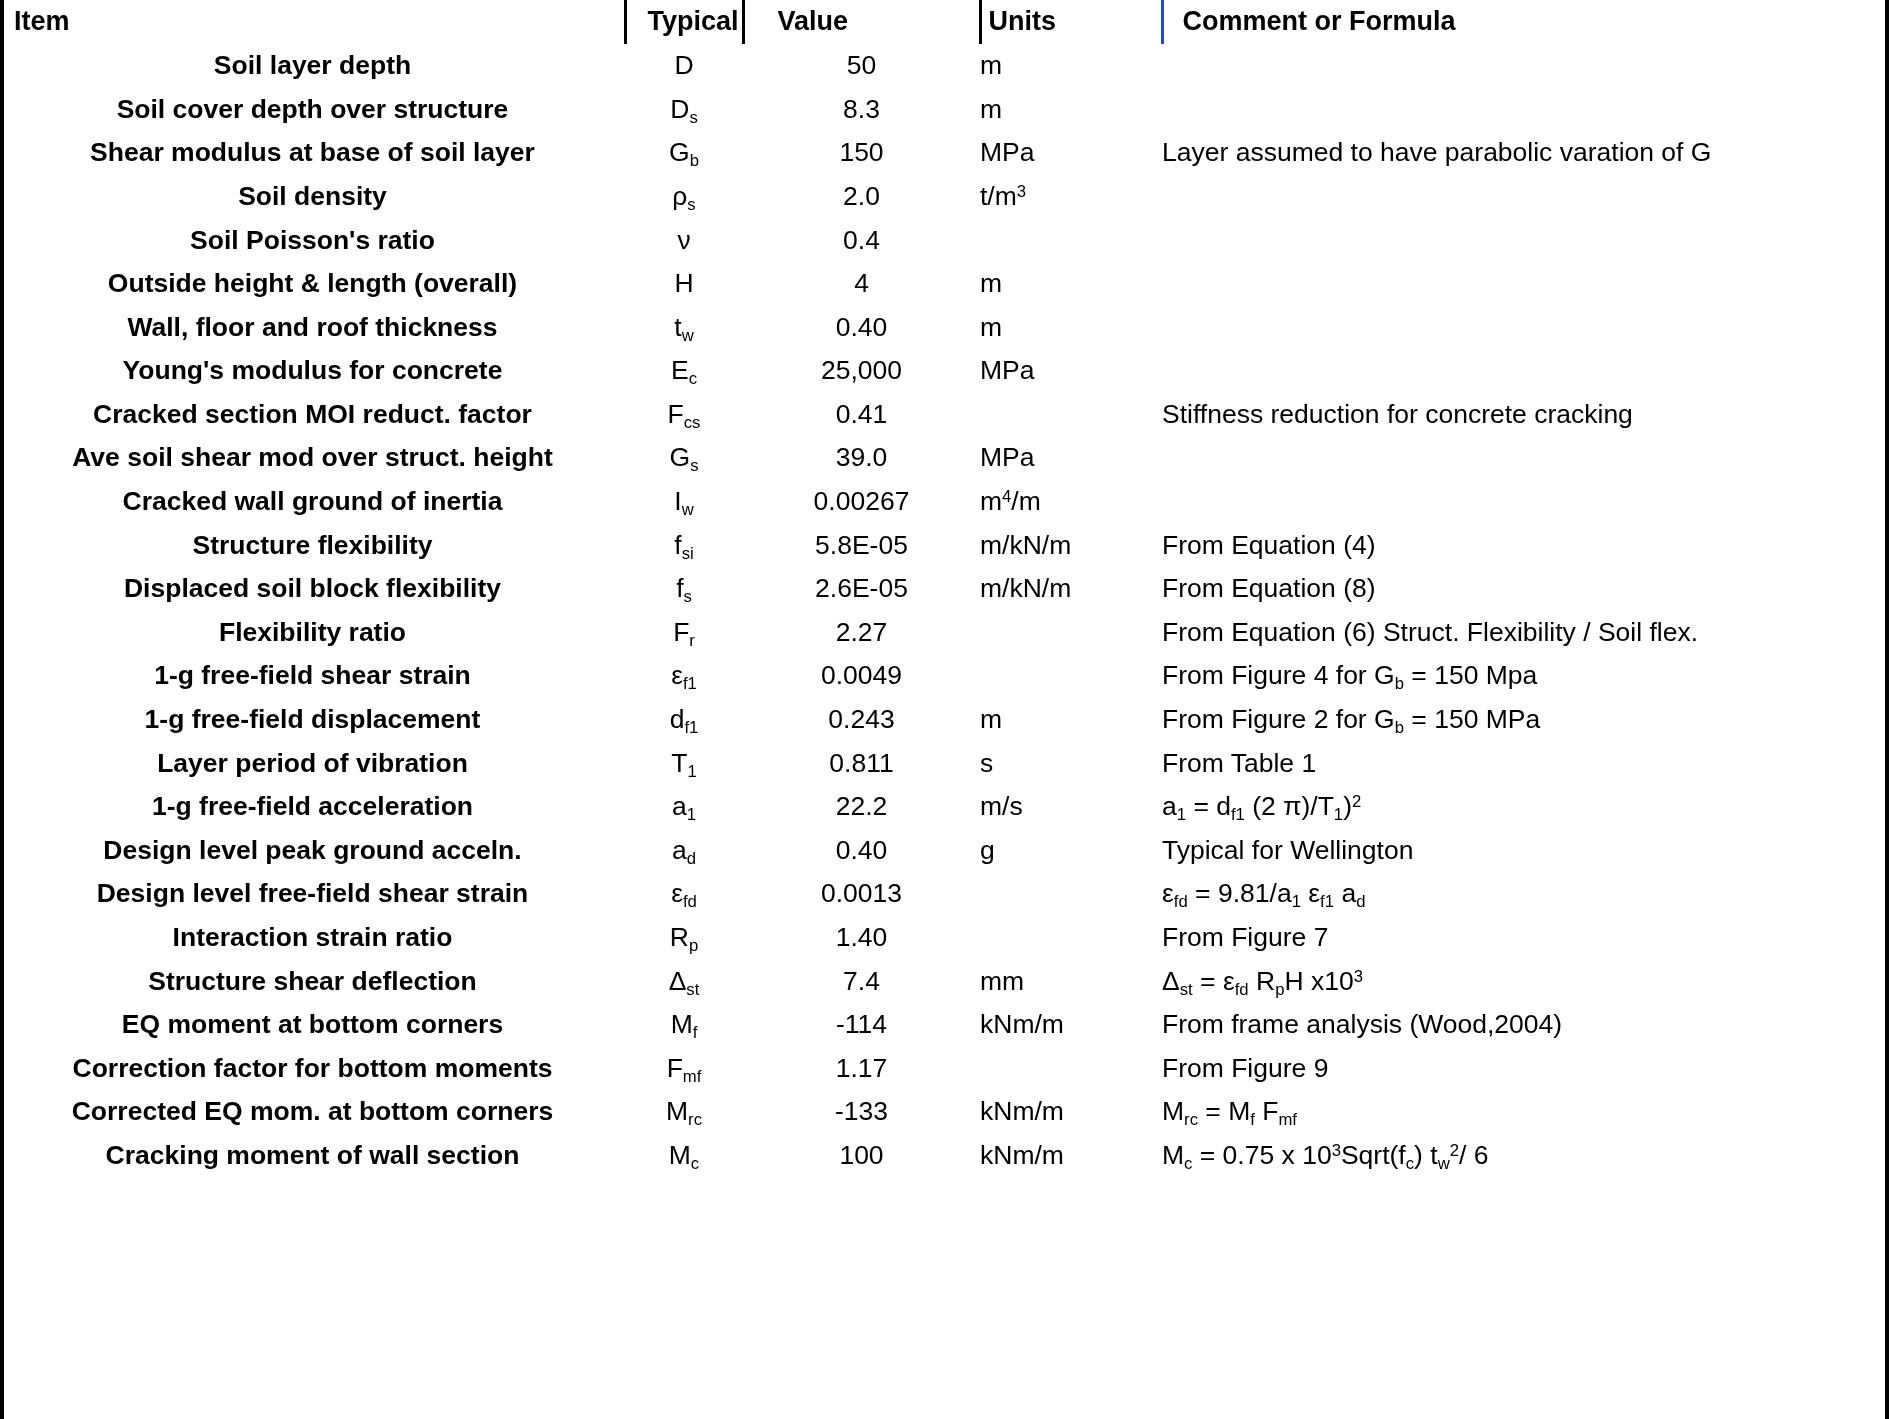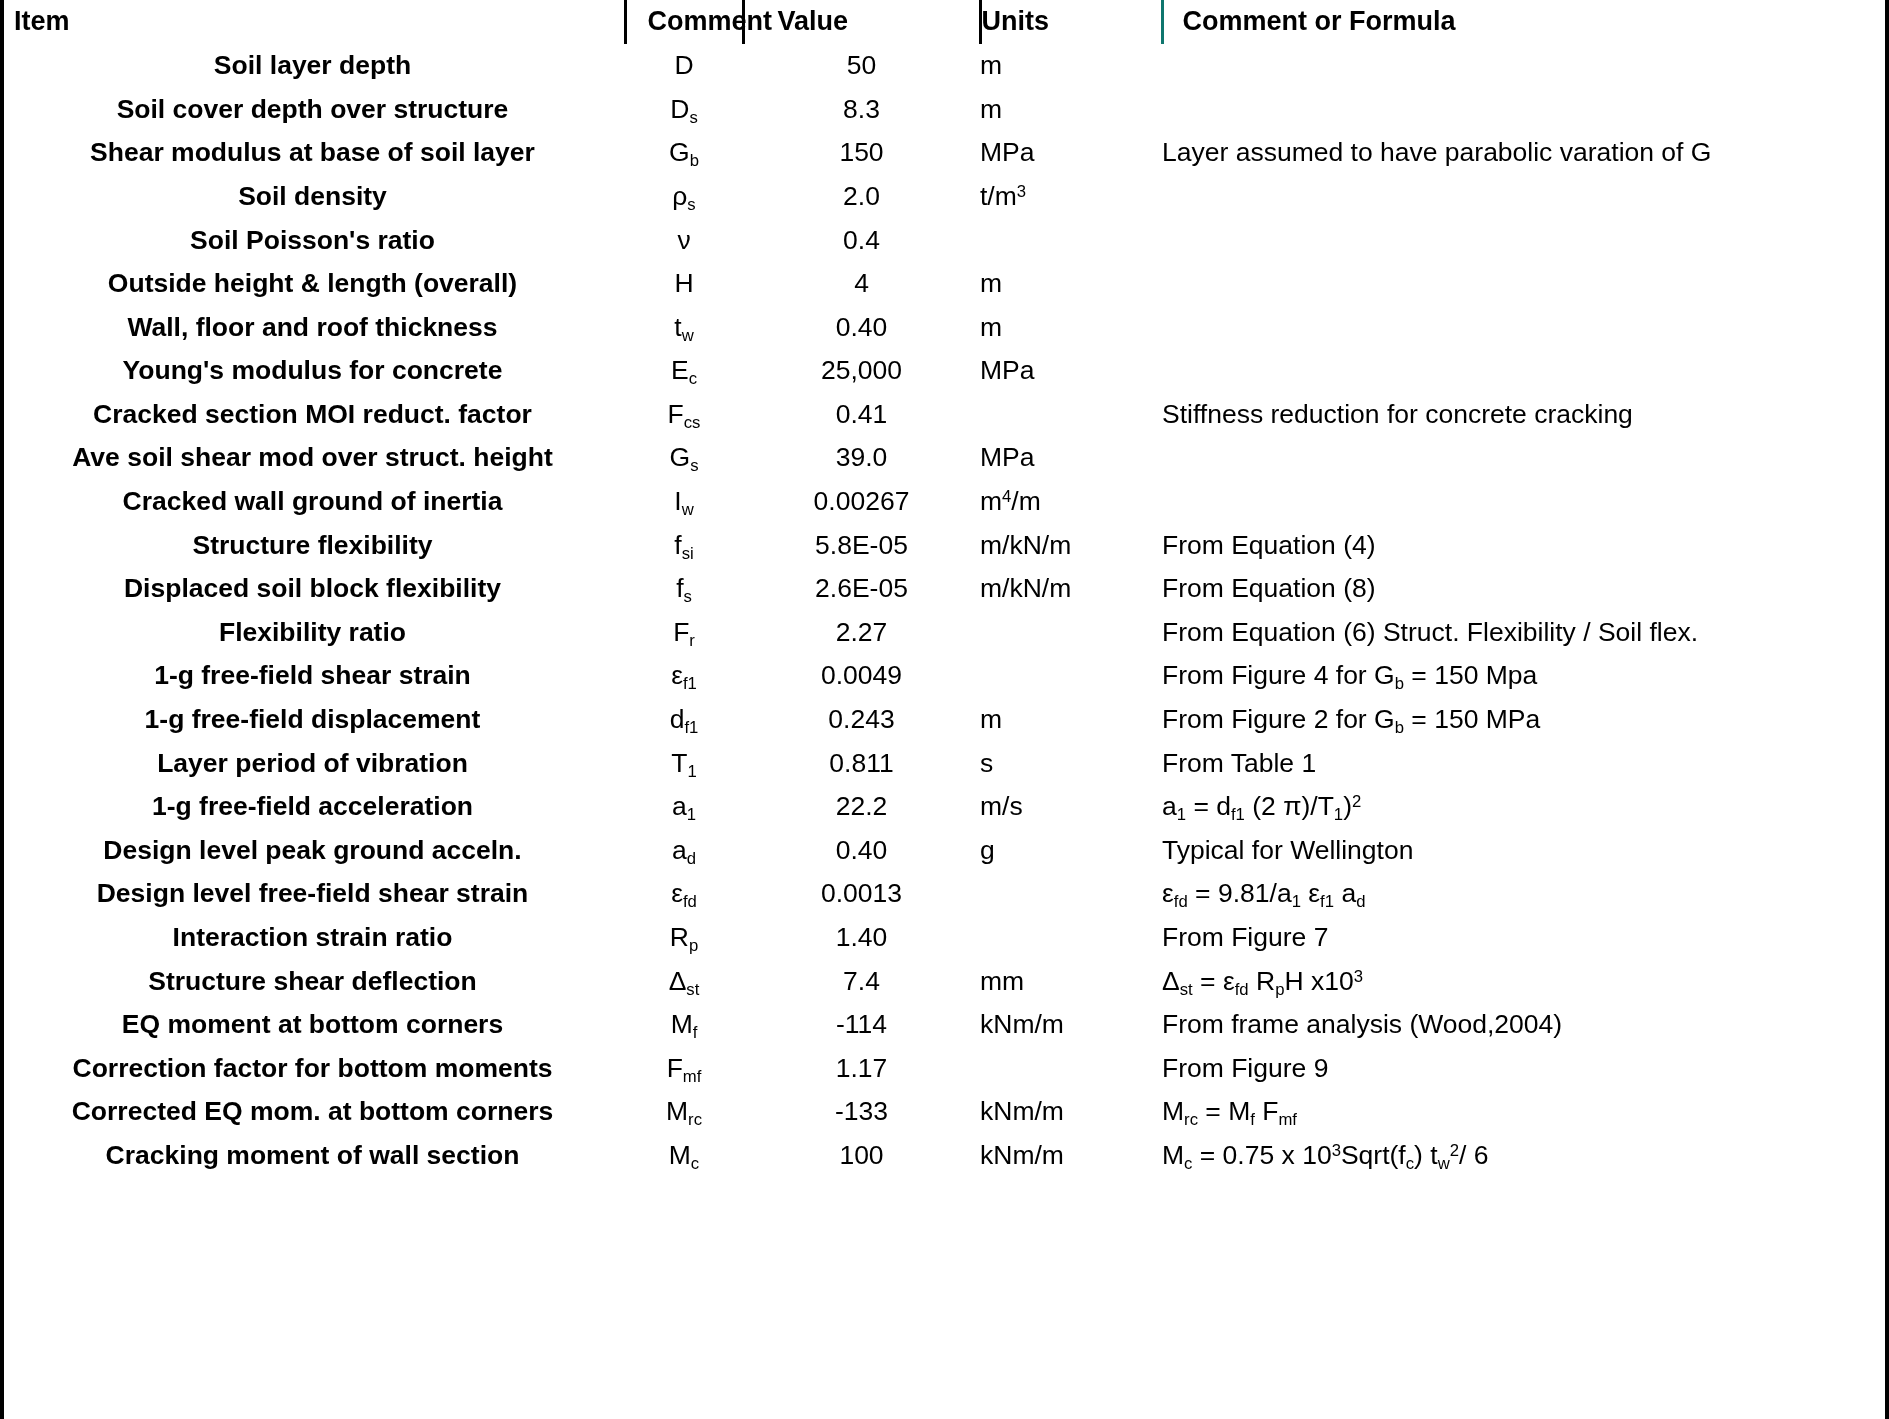--- a/index.html
+++ b/index.html
@@ -57,21 +57,21 @@
   
   thead th {
     font-weight: bold;
     text-align: left;
     height: 48px;
     font-size: 27px;
   }
   thead th.h-item    { padding-left: 14px;  border-right: 3px solid #000; }
   thead th.h-symbol  { padding-left: 21px;  border-right: 3px solid #000; }
   thead th.h-value   { padding-left: 33px;  border-right: 3px solid #000; }
-  thead th.h-units   {   border-right: 3px solid #0f766e; }
+  thead th.h-units   { padding-left: 7px;   border-right: 3px solid #1d4ed8; }
   thead th.h-comment { padding-left: 19px; }
 
   
   .rule-top    > td, .rule-top > th { border-top: 4px solid #000; }
   .rule-bottom > td { border-bottom: 4px solid #000; }
 
   
   thead tr th { border-bottom: 4px solid #000; }
   thead tr th { border-top: 4px solid #000; }
 
@@ -104,21 +104,21 @@
     <colgroup>
       <col class="c-item">
       <col class="c-symbol">
       <col class="c-value">
       <col class="c-units">
       <col class="c-comment">
     </colgroup>
     <thead>
       <tr>
         <th class="h-item">Item</th>
-        <th class="h-symbol">Comment</th>
+        <th class="h-symbol">Typical</th>
         <th class="h-value">Value</th>
         <th class="h-units">Units</th>
         <th class="h-comment">Comment or Formula</th>
       </tr>
     </thead>
     <tbody id="tbody">
         <tr>
           <td class="cell-item">Soil layer depth</td>
           <td class="cell-symbol">D</td>
           <td class="cell-value">50</td>

